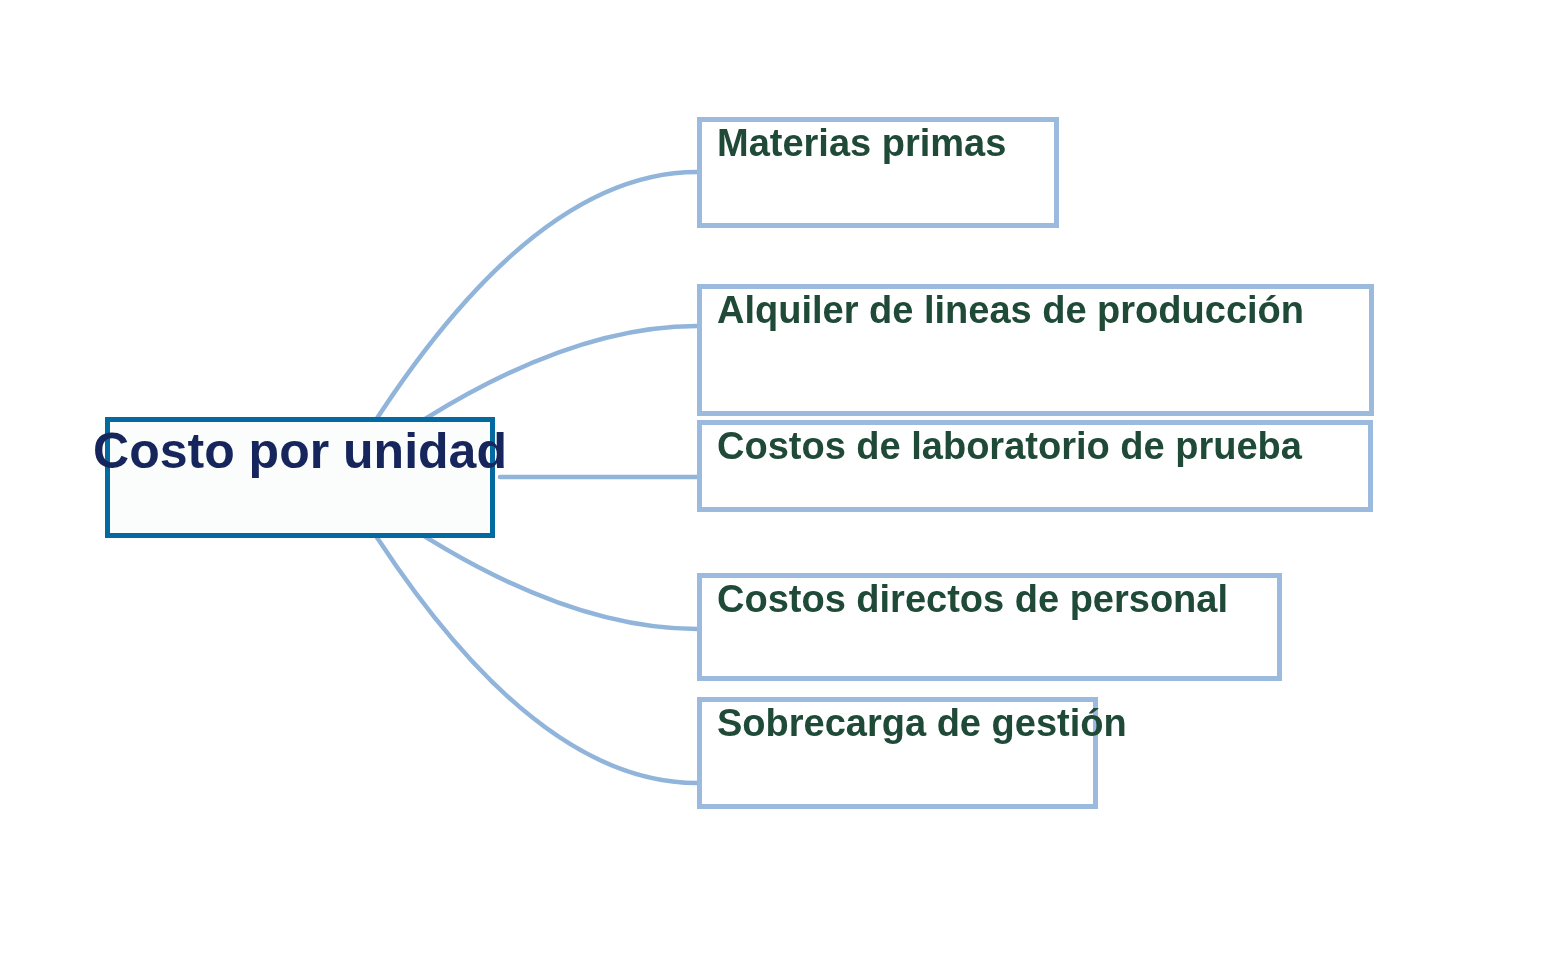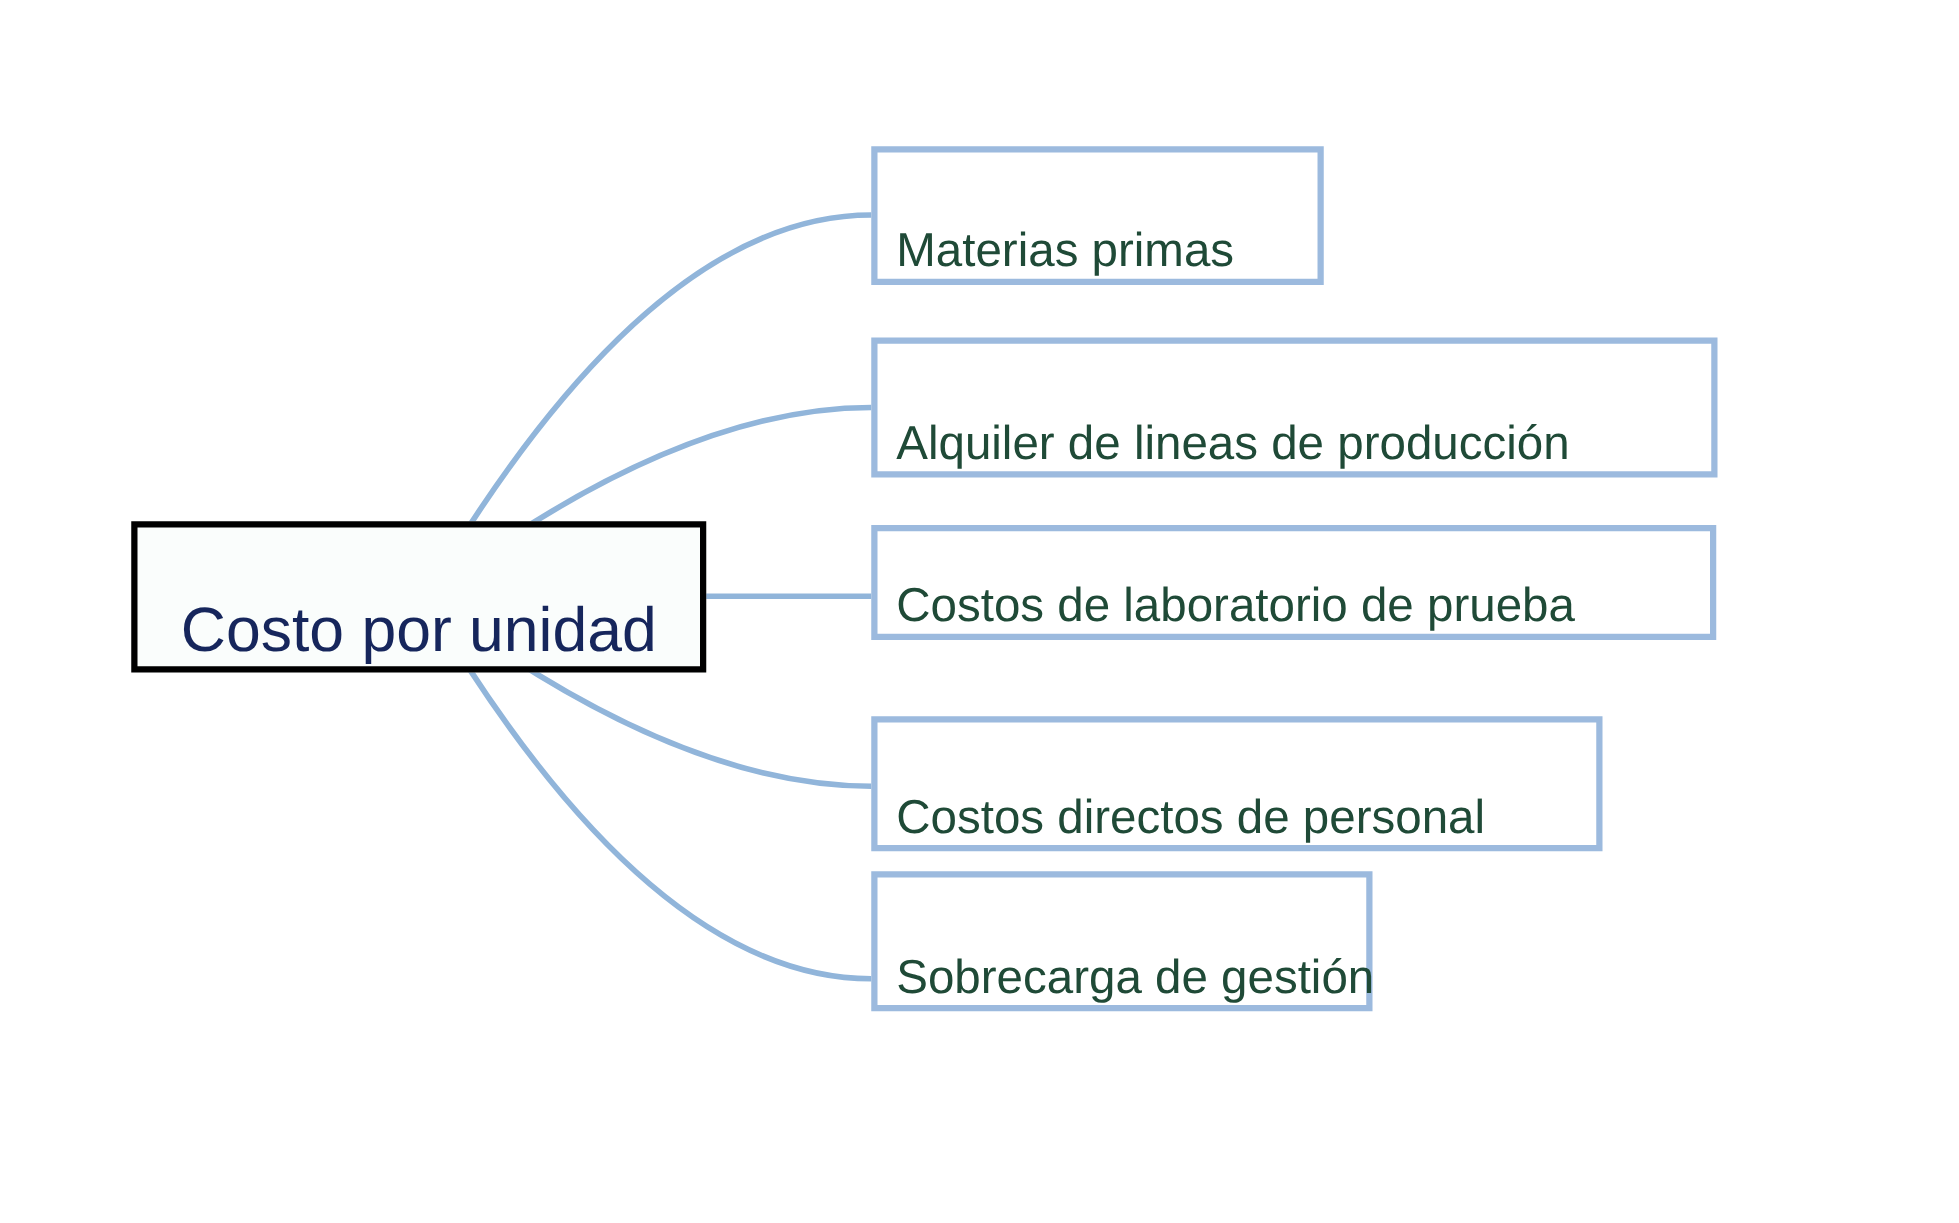--- a/index.html
+++ b/index.html
@@ -19,44 +19,44 @@
     position: absolute;
     left: 0;
     top: 0;
     width: 1567px;
     height: 978px;
   }
   .node {
     position: absolute;
     box-sizing: border-box;
     display: flex;
-    align-items: flex-end;
-    font-weight: 400;
+    align-items: flex-start;
+    font-weight: 700;
     white-space: nowrap;
   }
   .root-node {
     left: 105px;
     top: 417px;
-    width: 460px;
+    width: 390px;
     height: 121px;
-    border: 5px solid #000000;
+    border: 5px solid #0369a1;
     background: #fafdfc;
     color: #16265c;
     font-size: 50px;
     justify-content: center;
   }
   .child-node {
     border: 5px solid #9cbade;
     background: #ffffff;
     color: #1f4a37;
     font-size: 38px;
     padding-left: 15px;
   }
   .child-1 { left: 697px; top: 117px; width: 362px; height: 111px; }
-  .child-2 { left: 697px; top: 270px; width: 677px; height: 112px; }
+  .child-2 { left: 697px; top: 284px; width: 677px; height: 132px; }
   .child-3 { left: 697px; top: 420px; width: 676px; height: 92px; }
   .child-4 { left: 697px; top: 573px; width: 585px; height: 108px; }
   .child-5 { left: 697px; top: 697px; width: 401px; height: 112px; }
 </style>
 </head>
 <body>
 
 <div class="canvas">
 
   <svg class="connectors" viewBox="0 0 1567 978" xmlns="http://www.w3.org/2000/svg">

